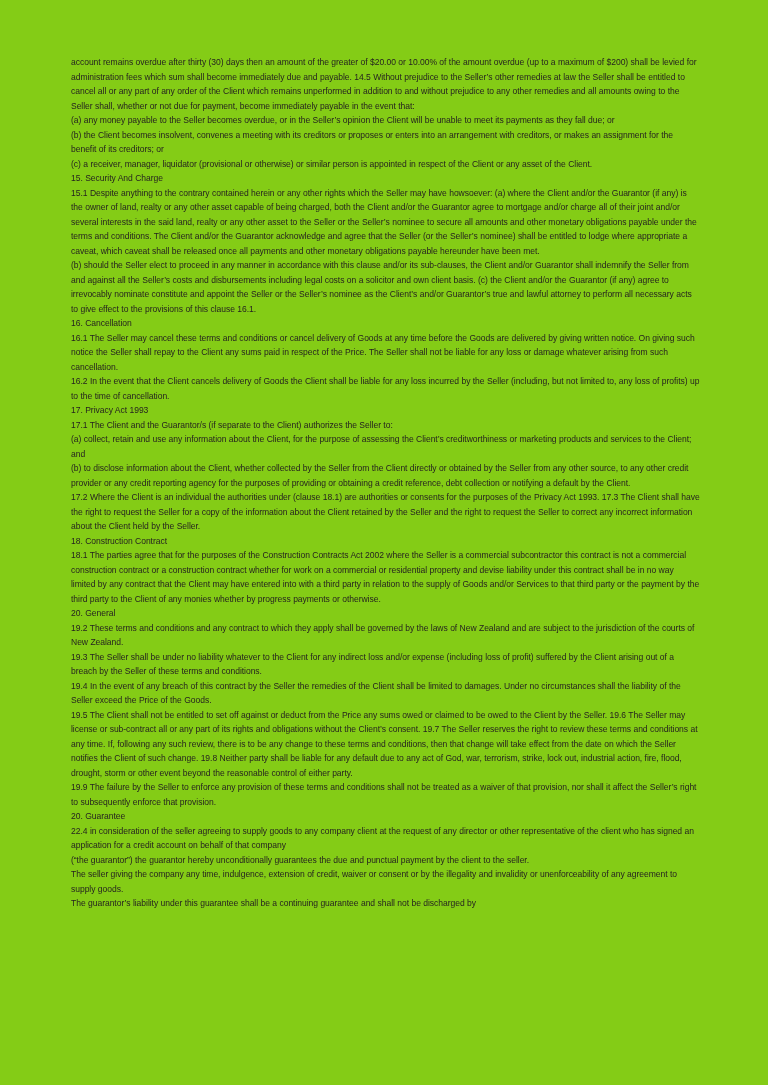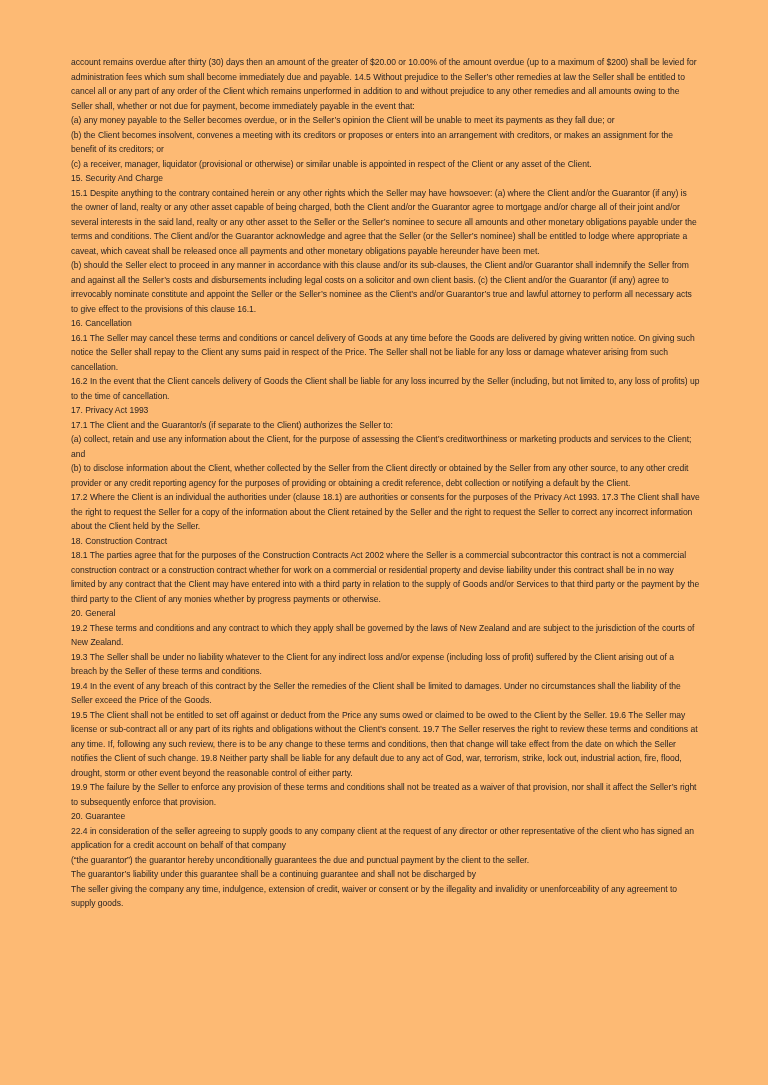--- a/index.html
+++ b/index.html
@@ -12,21 +12,21 @@
     width: 768px;
     height: 1085px;
     font-family: "Liberation Sans", sans-serif;
     color: #231f20;
     overflow: hidden;
   }
   .page {
     position: relative;
     width: 768px;
     height: 1085px;
-    background: #fdba74;
+    background: #84cc16;
     box-sizing: border-box;
   }
   .content {
     position: absolute;
     left: 71px;
     top: 55px;
     width: 629px;
   }
   .block {
     font-size: 8.55px;
@@ -43,21 +43,21 @@
   }
 </style>
 </head>
 <body>
 
 <div class="page">
   <div class="content" id="doc-body">
       <p class="block">account remains overdue after thirty (30) days then an amount of the greater of $20.00 or 10.00% of the amount overdue (up to a  maximum of $200) shall be levied for administration fees which sum shall become immediately due and payable.  14.5 Without prejudice to the Seller’s other remedies at law the Seller shall be entitled to cancel all or any part of any order of the Client which remains unperformed in addition to and without prejudice to any other remedies and all amounts owing to the Seller shall, whether or not due for payment, become immediately payable in the event that:</p>
       <p class="block">(a) any money payable to the Seller becomes overdue, or in the Seller’s opinion the Client will be unable to meet its payments as they fall due; or</p>
       <p class="block">(b) the Client becomes insolvent, convenes a meeting with its creditors or proposes or enters into an arrangement with creditors, or makes an assignment for the benefit of its creditors; or</p>
-      <p class="block">(c) a receiver, manager, liquidator (provisional or otherwise) or similar unable is appointed in respect of the Client or any asset of the Client.</p>
+      <p class="block">(c) a receiver, manager, liquidator (provisional or otherwise) or similar person is appointed in respect of the Client or any asset of the Client.</p>
       <p class="block spaced">15. Security And Charge</p>
       <p class="block">15.1 Despite anything to the contrary contained herein or any other rights which the Seller may have howsoever:  (a) where the Client and/or the Guarantor (if any) is the owner of land, realty or any other asset capable of being charged, both the Client and/or the Guarantor agree to mortgage and/or charge all of their joint and/or several interests in the said land, realty or any other asset to the Seller or the  Seller’s nominee to secure all amounts and other monetary obligations payable under the terms and conditions. The Client and/or the Guarantor acknowledge and agree that the Seller (or the Seller’s nominee) shall be entitled to lodge where appropriate a caveat, which caveat shall be released once all payments and other monetary obligations payable hereunder have been met.</p>
       <p class="block">(b) should the Seller elect to proceed in any manner in accordance with this clause and/or its sub-clauses, the Client and/or Guarantor shall indemnify the Seller from and against all the Seller’s costs and disbursements including legal costs on a solicitor and own client basis.  (c) the Client and/or the Guarantor (if any) agree to irrevocably nominate constitute and appoint the Seller or the Seller’s nominee as the Client’s and/or Guarantor’s true and lawful attorney to perform all necessary acts to give effect to the provisions of this clause 16.1.</p>
       <p class="block spaced">16. Cancellation</p>
       <p class="block">16.1 The Seller may cancel these terms and conditions or cancel delivery of Goods at any time before the Goods are delivered by giving written notice. On giving such notice the Seller shall repay to the Client any sums paid in respect of the Price. The Seller shall not be liable for any loss or damage whatever arising from such cancellation.</p>
       <p class="block">16.2 In the event that the Client cancels delivery of Goods the Client shall be liable for any loss incurred by the Seller (including, but not limited to, any loss of profits) up to the time of cancellation.</p>
       <p class="block spaced">17. Privacy Act 1993</p>
       <p class="block">17.1 The Client and the Guarantor/s (if separate to the Client) authorizes the Seller to:</p>
       <p class="block">(a) collect, retain and use any information about the Client, for the purpose of assessing the Client’s creditworthiness or marketing products and services to the Client; and</p>
       <p class="block">(b) to disclose information about the Client, whether collected by the Seller from the Client directly or obtained by the Seller from any other source, to any other credit provider or any credit reporting agency for the purposes of providing or obtaining a credit reference, debt collection or notifying a default by the Client.</p>
@@ -66,16 +66,16 @@
       <p class="block">18.1 The parties agree that for the purposes of the Construction Contracts Act 2002 where the Seller is a commercial subcontractor this contract is not a commercial construction contract or a construction contract whether for work on a commercial or residential property and devise liability  under this contract shall be in no way limited by any contract that the Client may have entered into with a third party in relation to the supply of  Goods and/or Services to that third party or the payment by the third party to the Client of any monies whether by progress payments or otherwise.</p>
       <p class="block spaced">20. General</p>
       <p class="block">19.2 These terms and conditions and any contract to which they apply shall be governed by the laws of New Zealand and are subject to the jurisdiction of the courts of New Zealand.</p>
       <p class="block">19.3 The Seller shall be under no liability whatever to the Client for any indirect loss and/or expense (including loss of profit) suffered by the Client arising out of a breach by the Seller of these terms and conditions.</p>
       <p class="block">19.4 In the event of any breach of this contract by the Seller the remedies of the Client shall be limited to damages. Under no circumstances shall the liability of the Seller exceed the Price of the Goods.</p>
       <p class="block">19.5 The Client shall not be entitled to set off against or deduct from the Price any sums owed or claimed to be owed to the Client by the Seller.  19.6 The Seller may license or sub-contract all or any part of its rights and obligations without the Client’s consent.  19.7 The Seller reserves the right to review these terms and conditions at any time. If, following any such review, there is to be any change to these  terms and conditions, then that change will take effect from the date on which the Seller notifies the Client of such change. 19.8 Neither party shall be liable for any default due to any act of God, war, terrorism, strike, lock out, industrial action, fire, flood, drought, storm  or other event beyond the reasonable control of either party.</p>
       <p class="block">19.9 The failure by the Seller to enforce any provision of these terms and conditions shall not be treated as a waiver of that provision, nor shall it affect the Seller’s right to subsequently enforce that provision.</p>
       <p class="block spaced">20. Guarantee</p>
       <p class="block">22.4 in consideration of the seller agreeing to supply goods to any company client at the request of any director or other representative of the client who has signed an application for a credit account on behalf of that company</p>
       <p class="block spaced">(“the guarantor”) the guarantor hereby unconditionally guarantees the due and punctual payment by the client to the seller.</p>
+      <p class="block">The seller giving the company any time, indulgence, extension of credit, waiver or consent or by the illegality and invalidity or unenforceability of any agreement to supply goods.</p>
       <p class="block">The guarantor’s liability under this guarantee shall be a continuing guarantee and shall not be discharged by</p>
-      <p class="block">The seller giving the company any time, indulgence, extension of credit, waiver or consent or by the illegality and invalidity or unenforceability of any agreement to supply goods.</p>
     </div>
 </div>
 
 </body></html>

